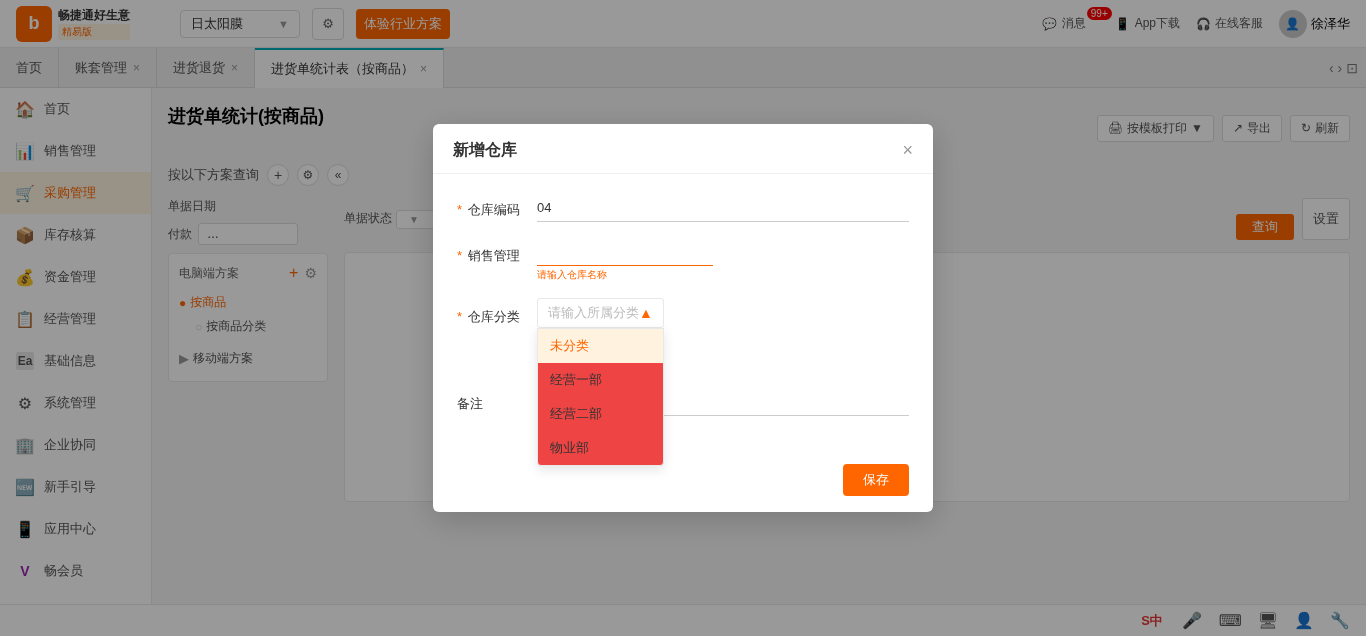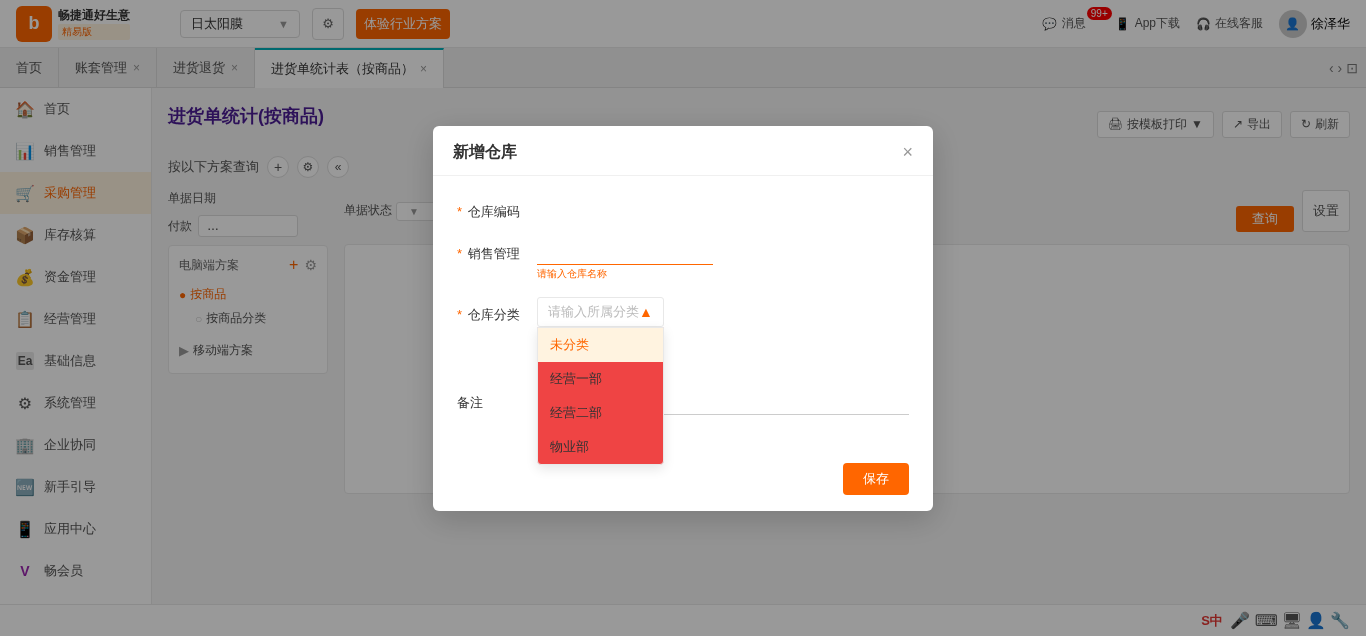--- a/index.html
+++ b/index.html
@@ -129,21 +129,21 @@
     .speaker-small { color: #999; cursor: pointer; font-size: 16px; }
 
     
     .content-area {
       flex: 1;
       padding: 16px;
       overflow-y: auto;
       position: relative;
     }
     .page-title {
-      font-size: 18px; font-weight: bold; color: #4c1d95; margin-bottom: 16px;
+      font-size: 18px; font-weight: bold; color: #000000; margin-bottom: 24px;
     }
     .filter-btn { background: #f0f0f0; border: none; padding: 4px 8px; border-radius: 3px; cursor: pointer; color: #666; }
     .btn-outline-sm {
       border: 1px solid #ddd; background: #fff; padding: 4px 10px; border-radius: 3px; cursor: pointer; font-size: 12px; color: #555;
       display: flex; align-items: center; gap: 4px;
     }
     .btn-primary-sm {
       background: #f60; border: none; color: #fff; padding: 4px 16px; border-radius: 3px; cursor: pointer; font-size: 13px; margin-top: 16px;
     }
     .btn-default-sm {
@@ -230,21 +230,21 @@
       cursor: pointer;
       font-size: 13px; color: #333;
     }
     .dropdown-item.selected { background: #fff3e0; color: #f60; }
 
     
     .bottom-bar {
       position: fixed; bottom: 0; left: 0; right: 0;
       height: 32px; background: #fff; border-top: 1px solid #e8e8e8;
       display: flex; align-items: center; justify-content: flex-end;
-      padding: 0 16px; gap: 4px; z-index: 500;
+      padding: 0 16px; gap: 16px; z-index: 500;
     }
 
     
     .content-wrapper {
       display: flex; gap: 16px; margin-top: 8px;
     }
 
     
     .filter-bar {
       display: flex; align-items: center; gap: 8px; margin-bottom: 12px; flex-wrap: wrap;
@@ -496,20 +496,21 @@
       <span class="modal-title">新增仓库</span>
       <span class="modal-close">×</span>
     </div>
     <div class="modal-body">
 
       <div class="form-row">
         <label class="form-label">
           <span class="required">*</span>
           <span>仓库编码</span>
         </label>
+        <input class="form-input" type="text" value="04" style="">
       </div>
 
       <div class="form-row" style="flex-direction:column;">
         <div style="display:flex;align-items:center;">
           <label class="form-label">
             <span class="required">*</span>
             <span>销售管理</span>
           </label>
           <input class="form-input error" type="text" placeholder="" style="">
         </div>

